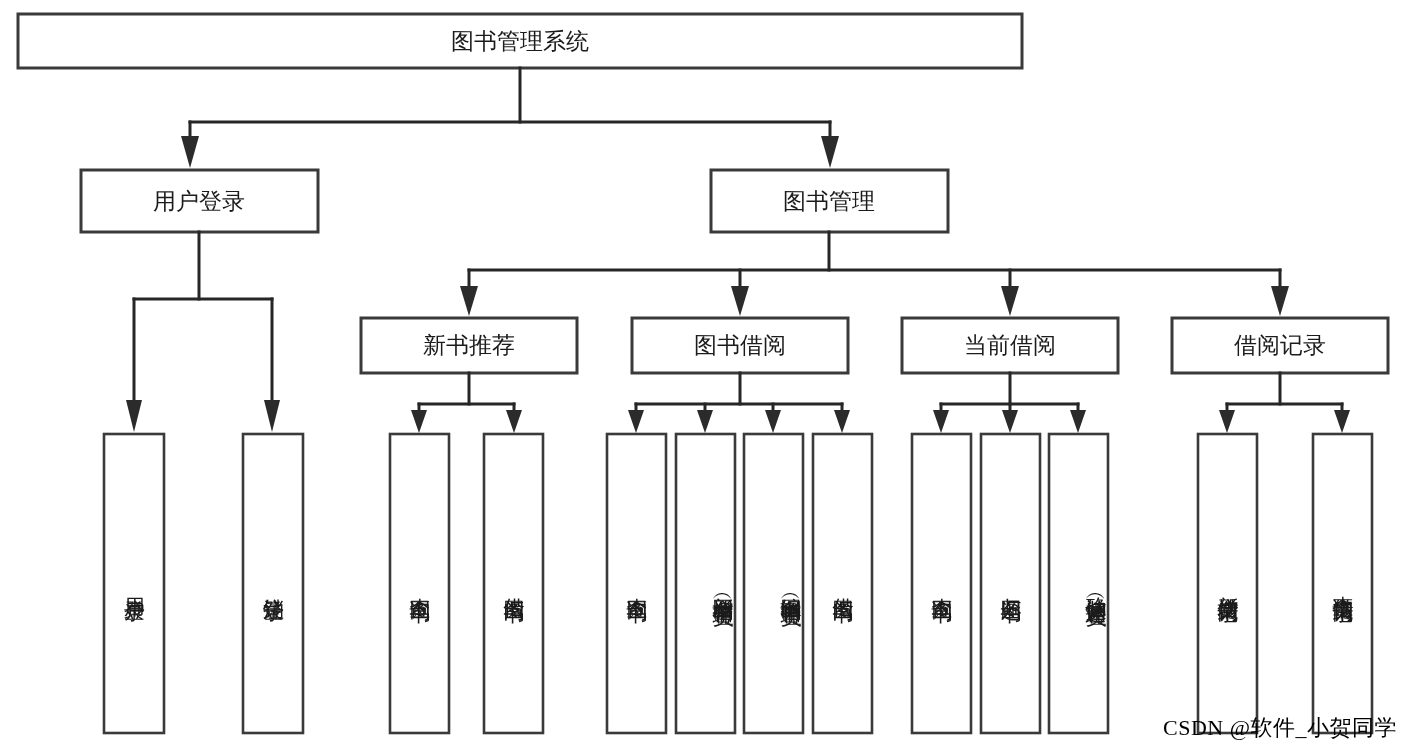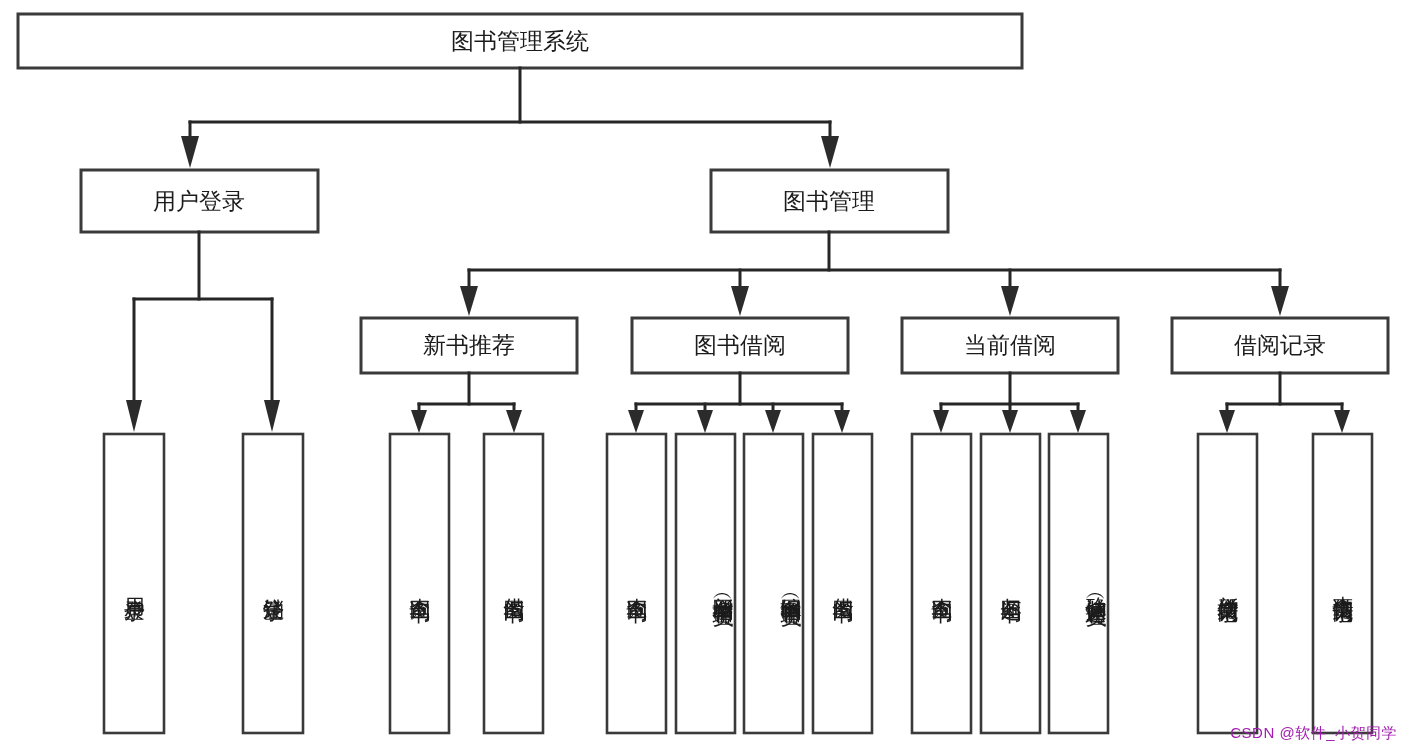--- a/index.html
+++ b/index.html
@@ -62,23 +62,23 @@
     letter-spacing: 1.5px;
     text-align: center;
     white-space: nowrap;
     pointer-events: none;
     user-select: none;
   }
   .watermark {
     position: absolute;
     right: 8px;
     bottom: 4px;
-    font-family: Liberation Sans, sans-serif;
-    font-size: 15px;
-    color: #a21caf;
+    font-family: Liberation Serif, serif;
+    font-size: 22px;
+    color: #000000;
     letter-spacing: 0.5px;
     white-space: nowrap;
   }
 </style>
 </head>
 <body>
 
 <div id="diagram-root">
 
   <svg class="tree" viewBox="0 0 1405 747">

